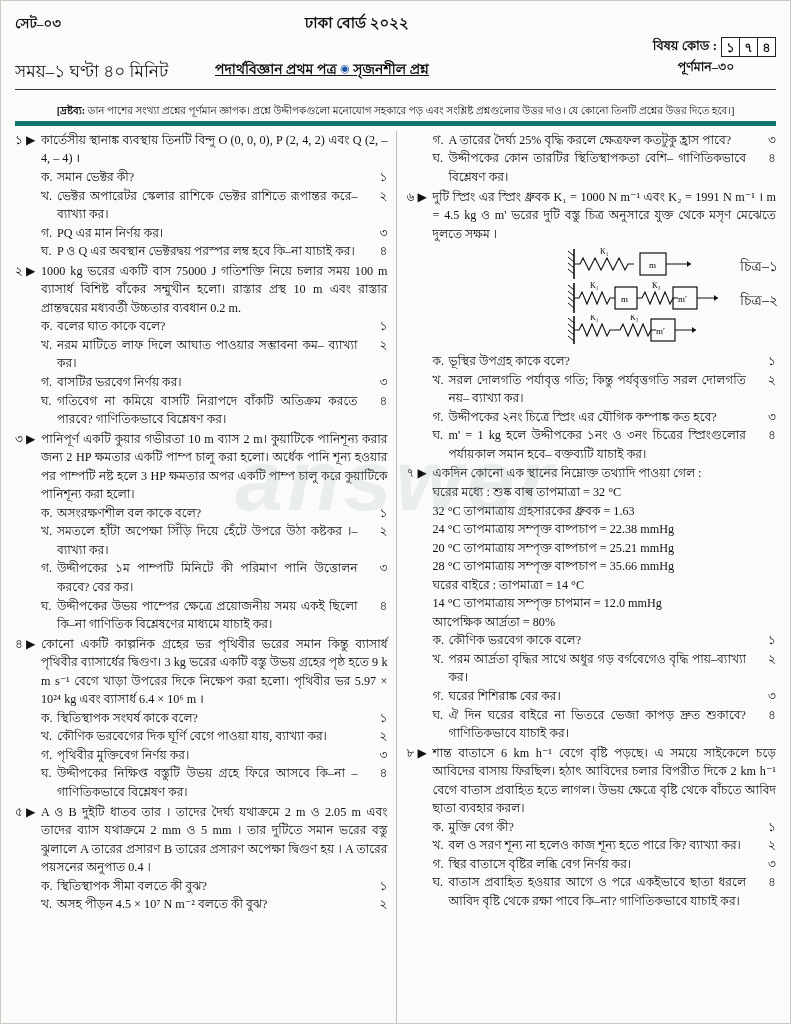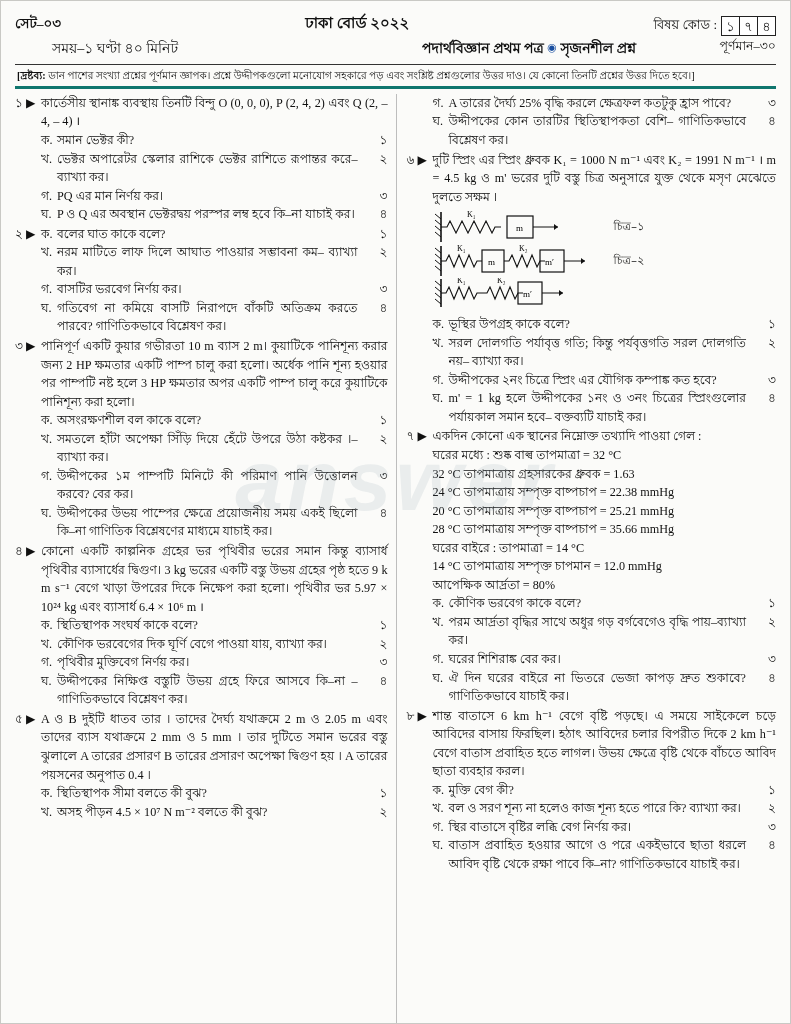--- a/index.html
+++ b/index.html
@@ -28,60 +28,61 @@
     font-weight: bold;
     font-style: italic;
     color: rgba(120,150,160,0.13);
     letter-spacing: 4px;
     pointer-events: none;
     user-select: none;
     z-index: 5;
   }
   
   .hdr { position: relative; }
-  .hdr-row1 { display:flex; align-items:flex-end; justify-content:space-between;gap:38px; }
+  .hdr-row1 { display:flex; align-items:flex-start; justify-content:space-between;gap:38px; }
   .set-code { font-size: 13.5px; font-weight: bold; padding-top:2px; }
   .board-title { font-size: 15px; font-weight: bold; text-align:center; flex:1; }
-  .subj-code { display:flex; align-items:center; gap:5px; font-size:13px; font-weight:normal; }
+  .subj-code { display:flex; align-items:center; gap:5px; font-size:13px; font-weight:bold;margin-top:25px; }
   .code-boxes { display:flex; }
   .code-boxes span {
     display:inline-block; width:19px; height:20px; line-height:20px;
     border:1px solid #222; text-align:center; font-size:13px;
     font-family:"Liberation Serif", serif; margin-left:-1px; background:#fff;
   }
   .hdr-row2 { display:flex; align-items:flex-start; justify-content:space-between; margin-top:1px; }
-  .time { font-size:14px; width: 200px; text-align: center; }
-  .paper-title { font-size:14px; font-weight:bold; text-align:right; flex:1; }
+  .time { font-size:17px; width: 200px; }
+  .paper-title { font-size:14px; font-weight:bold; text-align:left; flex:1;text-decoration:underline; }
   .paper-title .dot { color:#1a4fa0; font-size:11px; vertical-align:2px; }
-  .marks { font-size:12.5px; width:140px; text-align:right; }
+  .marks { font-size:12.5px; width:140px; text-align:center;font-weight:bold; }
   .note {
     margin-top:3px; font-size:10.3px; line-height:1.35;
-    border-top:1px solid #333; border-bottom:3px solid #0f766e;
-    padding:4px 2px 3px 2px;
+    border-top:1px solid #333; border-bottom:5px solid #0f766e;
+    padding:14px 2px 3px 2px;
+    text-align:center;
   }
   .note b { font-weight:bold; }
   
   .cols { display:flex; margin-top:5px; height: 930px; }
   .col { width: 50%; padding-right:8px; }
   .col.right { padding-right:0; padding-left:10px; border-left:1px solid #bdbdbd; }
   .q { display:flex; margin-bottom:1px; font-size:12.2px; line-height:1.52; }
   .qnum { width:26px; flex:none; text-align:left; white-space:nowrap; }
   .qbody { flex:1; }
   .stem { text-align:justify; }
   .sub { display:flex; align-items:flex-start; }
   .sublabel { width:16px; flex:none; }
   .subtext { flex:1; text-align:justify; padding-right:16px; position:relative; }
   .mark { position:absolute; right:0; top:0; }
   .lines { line-height:1.52; }
   .kv { text-align:left; }
   
-  .figwrap { display:flex; justify-content:flex-start; margin:4px 0 3px 0; }
+  .figwrap { display:flex; justify-content:flex-end; margin:4px 0 3px 0; }
   .fig { position:relative; width:210px; }
   .figrow { position:relative; height:34px; }
-  .figlabel { position:absolute; right:-2px; top:9px; font-size:11px; white-space:nowrap;font-family:Liberation Mono, monospace; }
+  .figlabel { position:absolute; right:-2px; top:9px; font-size:14px; white-space:nowrap; }
   svg { display:block; }
 </style>
 </head>
 <body>
 
 <div class="page">
 
   <div class="watermark">answer</div>
 
   <div class="hdr">
@@ -139,20 +140,21 @@
             <div class="sublabel">ঘ.</div>
             <div class="subtext">P ও Q এর অবস্থান ভেক্টরদ্বয় পরস্পর লম্ব হবে কি–না যাচাই কর।</div>
             <div style="width:14px;text-align:right">৪</div>
           </div>
         </div>
       </div>
 
       <div class="q">
         <div class="qnum">২ ▶</div>
         <div class="qbody">
+          <div class="stem">1000 kg ভরের একটি বাস 75000 J গতিশক্তি নিয়ে চলার সময় 100 m ব্যাসার্ধ বিশিষ্ট বাঁকের সম্মুখীন হলো। রাস্তার প্রস্থ 10 m এবং রাস্তার প্রান্তদ্বয়ের মধ্যবর্তী উচ্চতার ব্যবধান 0.2 m.</div>
           <div class="sub">
             <div class="sublabel">ক.</div>
             <div class="subtext">বলের ঘাত কাকে বলে?</div>
             <div style="width:14px;text-align:right">১</div>
           </div>
           <div class="sub">
             <div class="sublabel">খ.</div>
             <div class="subtext">নরম মাটিতে লাফ দিলে আঘাত পাওয়ার সম্ভাবনা কম– ব্যাখ্যা কর।</div>
             <div style="width:14px;text-align:right">২</div>
           </div>

